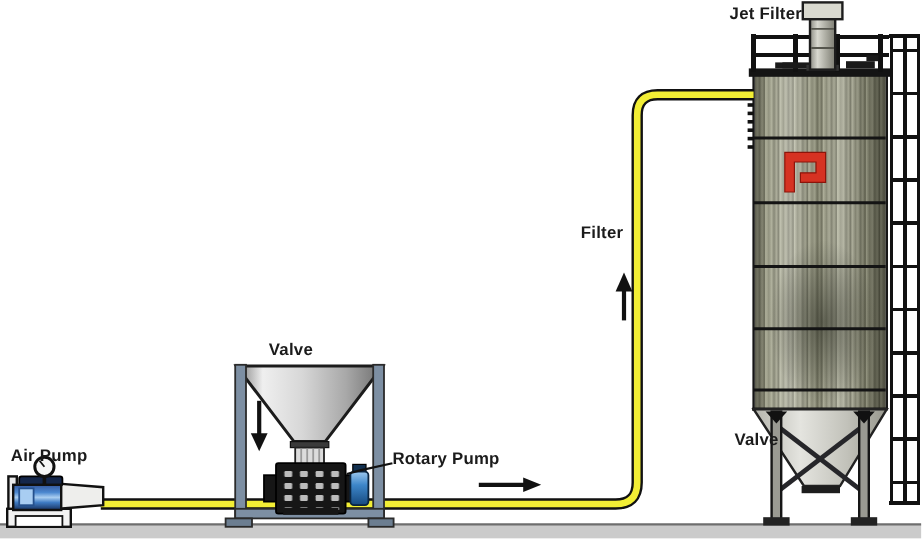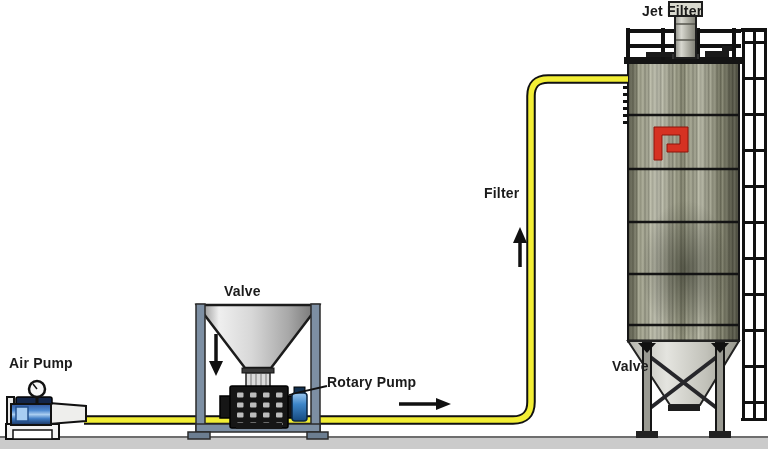--- a/index.html
+++ b/index.html
@@ -171,20 +171,20 @@
         <path d="M743 42 H766 M743 78 H766 M743 114 H766 M743 150 H766 M743 186 H766
                  M743 222 H766 M743 258 H766 M743 294 H766 M743 330 H766 M743 366 H766
                  M743 402 H766 M741 419 H767" stroke="#111" stroke-width="3"></path>
         <line x1="741" y1="30" x2="767" y2="30" stroke="#111" stroke-width="3.5"></line>
       </g>
 
       <path d="M654,127 h34 v25 h-21 v-8 h13 v-9 h-18 v25 h-8 z" fill="#d63222" stroke="#8c140a" stroke-width="1"></path>
     </g>
   </svg>
 
-  <div class="label" style="left:9px;top:356px">Air Pump</div>
+  <div class="label" style="left:9px;top:372px">Air Pump</div>
   <div class="label" style="left:224px;top:284px">Valve</div>
   <div class="label" style="left:327px;top:375px">Rotary Pump</div>
   <div class="label" style="left:484px;top:186px">Filter</div>
-  <div class="label" style="left:642px;top:4px">Jet Filter</div>
+  <div class="label" style="left:608px;top:4px">Jet Filter</div>
   <div class="label" style="left:612px;top:359px">Valve</div>
 
 </div>
 
 </body></html>

